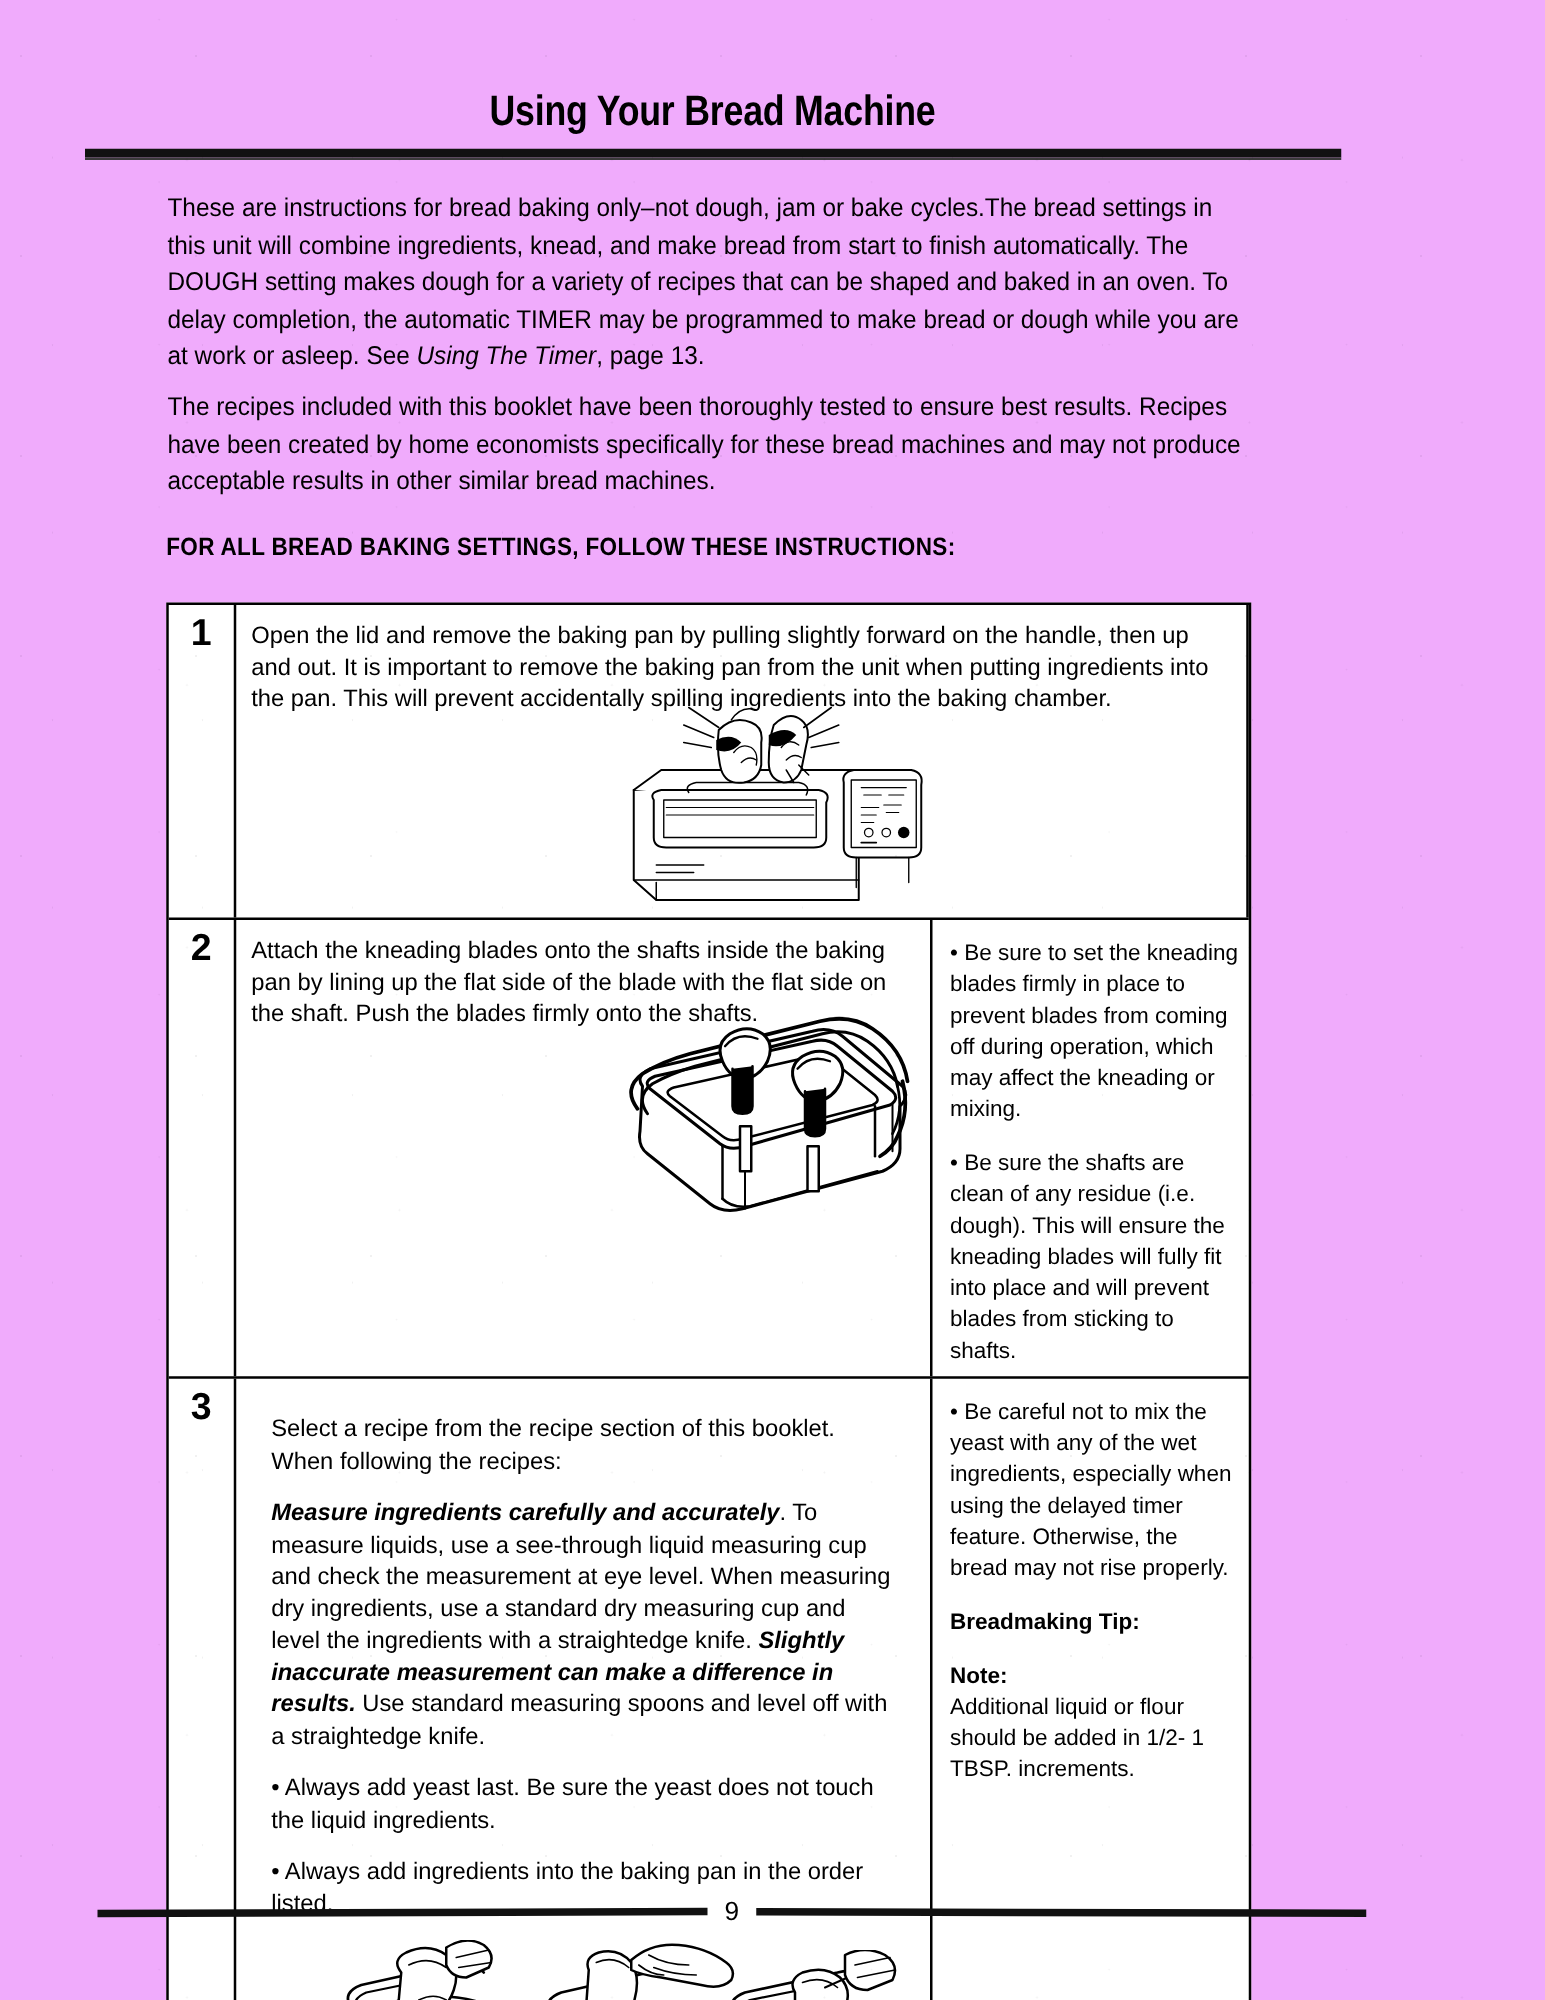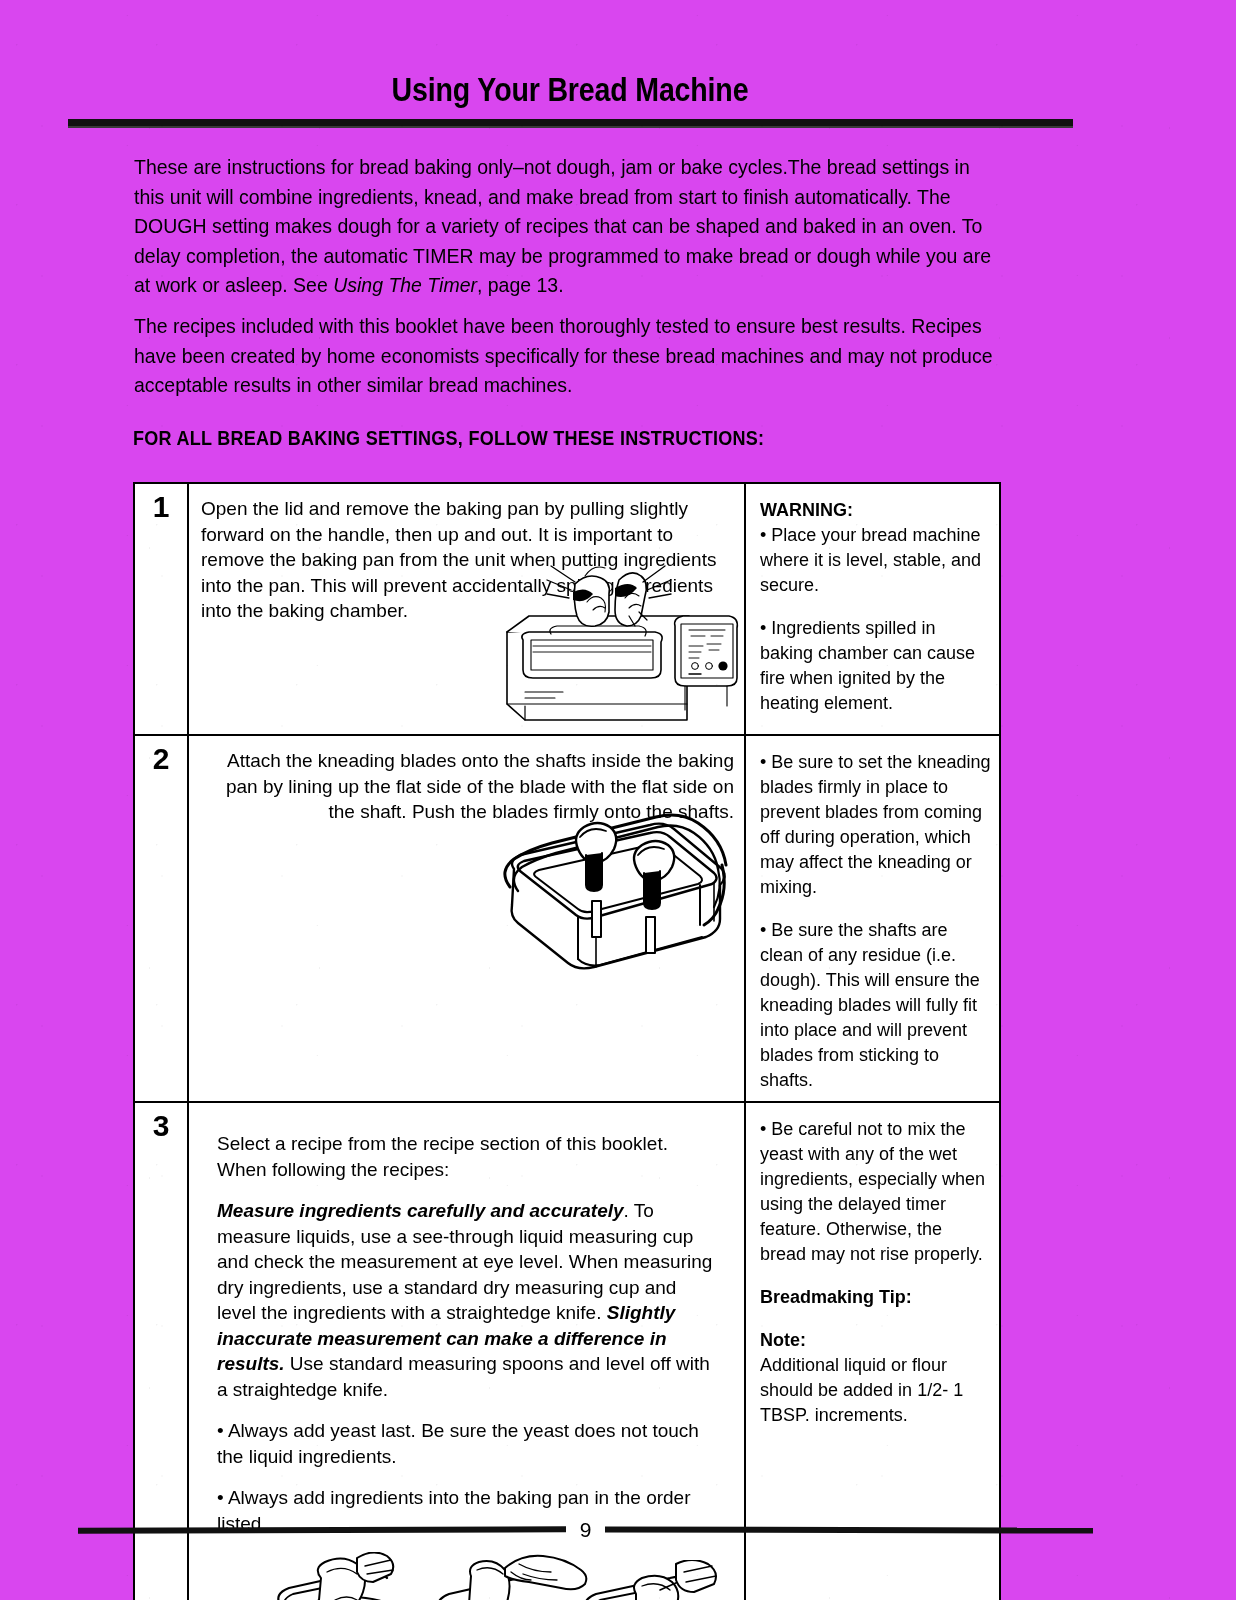--- a/index.html
+++ b/index.html
@@ -12,21 +12,21 @@
     height: 1600px;
     position: relative;
     font-family: "Liberation Sans", sans-serif;
     color: #000000;
     overflow: hidden;
   }
 
   .page {
     position: absolute;
     inset: 0;
-    background: #d946ef;
+    background: #f0abfc;
   }
 
   
   .title-block {
     position: absolute;
     left: 68px;
     top: 72px;
     width: 1004px;
     text-align: center;
   }
@@ -138,21 +138,21 @@
   .side-text {
     font-size: 18px;
     line-height: 25px;
   }
   .side-text p { margin: 0; }
   .side-text .hd { font-weight: bold; }
   .side-gap { height: 18px; }
 
   
   #row-1 .body-cell { min-height: 250px; }
-  #row-2 .body-cell { min-height: 265px; text-align: right; }
+  #row-2 .body-cell { min-height: 265px; }
   #row-3 .body-cell { min-height: 470px; }
 
   
   .fig { position: absolute; }
   #fig-machine { left: 300px; top: 70px; }
   #fig-pan     { left: 285px; top: 55px; }
   .cups-wrap {
     position: relative;
     height: 175px;
     margin-top: 4px;
@@ -265,28 +265,20 @@
             <circle cx="220" cy="112" r="3.4" stroke-width="1"></circle>
             <circle cx="234" cy="112" r="4.6" fill="#000" stroke="none"></circle>
             <path d="M200 120 L212 120" stroke-width="1.4"></path>
 
             <path d="M196 132 L196 156 M238 132 L238 152" stroke-width="1.1"></path>
 
             <path d="M36 138 L74 138 M36 144 L66 144" stroke-width="1.1"></path>
           </g>
         </svg>
       </div>
-      <div class="side-cell">
-        <div class="side-text">
-          <p class="hd">WARNING:</p>
-          <p>• Place your bread machine where it is level, stable, and secure.</p>
-          <div class="side-gap"></div>
-          <p>• Ingredients spilled in baking chamber can cause fire when ignited by the heating element.</p>
-        </div>
-      </div>
     </div>
 
     <div class="step-row" id="row-2">
       <div class="num-cell">
         <div class="num">2</div>
       </div>
       <div class="body-cell">
         <div class="body-text">Attach the kneading blades onto the shafts inside the baking pan by lining up the flat side of the blade with the flat side on the shaft. Push the blades firmly onto the shafts.</div>
 
         <svg class="fig" id="fig-pan" width="270" height="195" viewBox="0 0 270 195">

